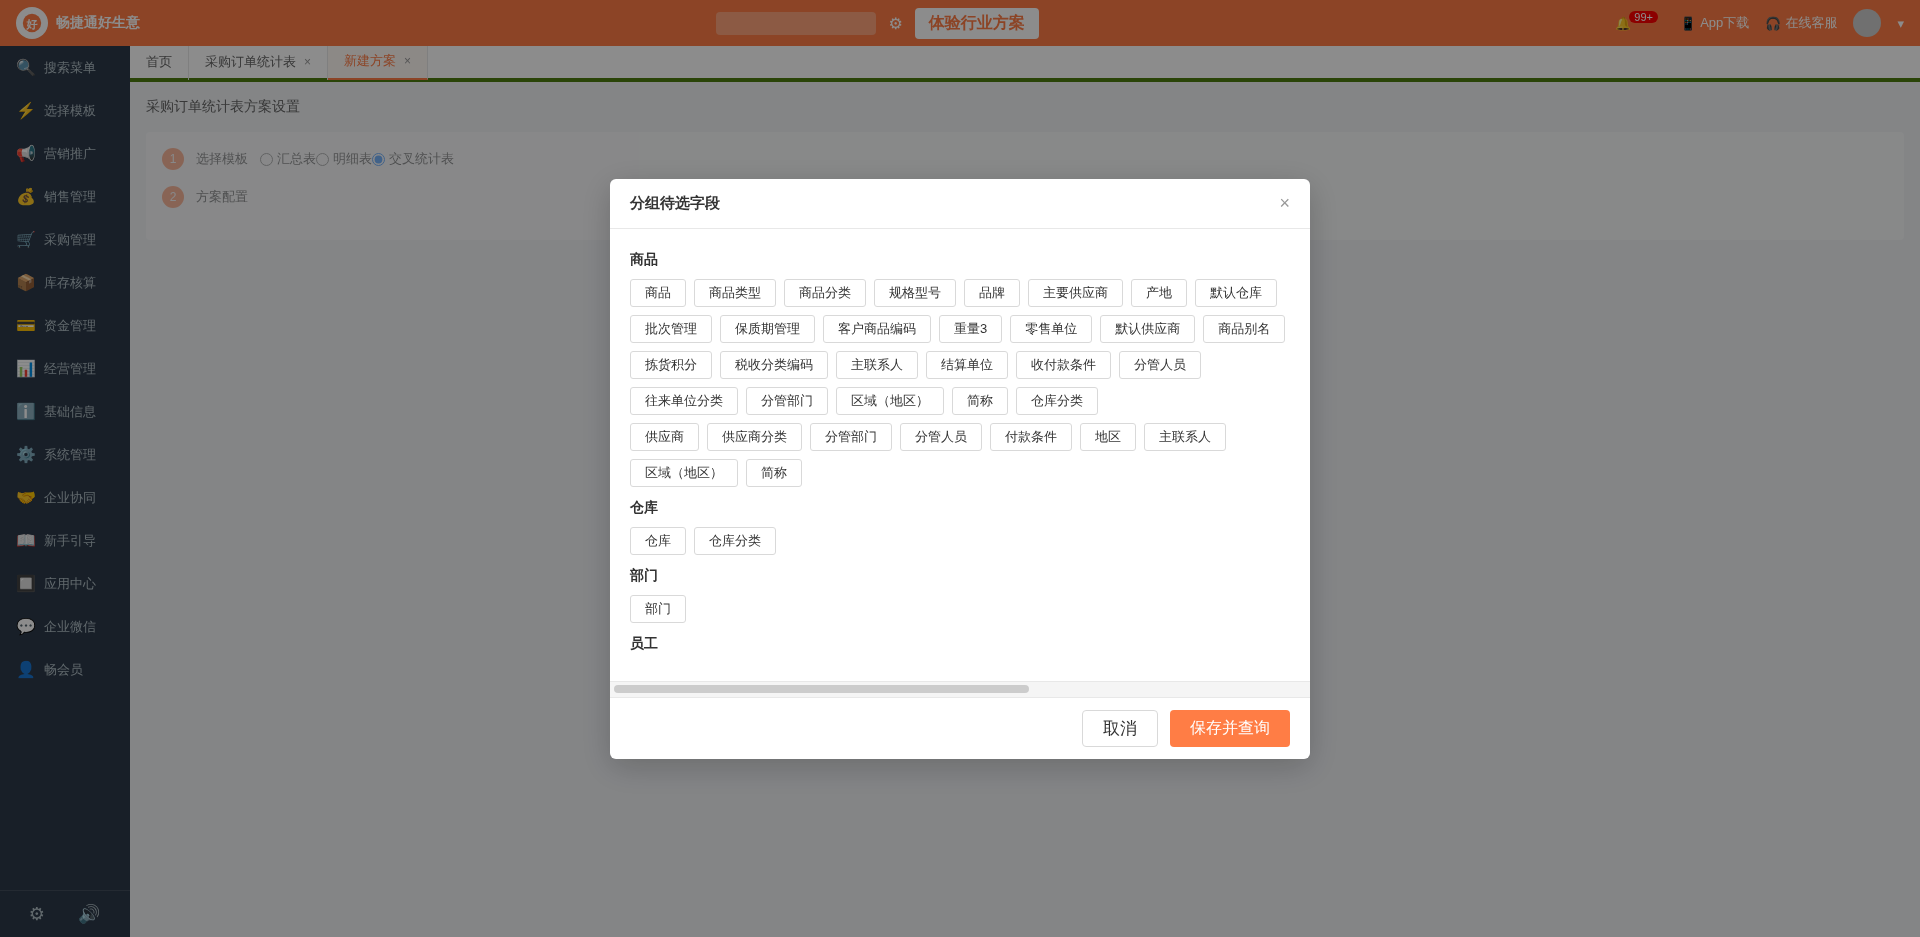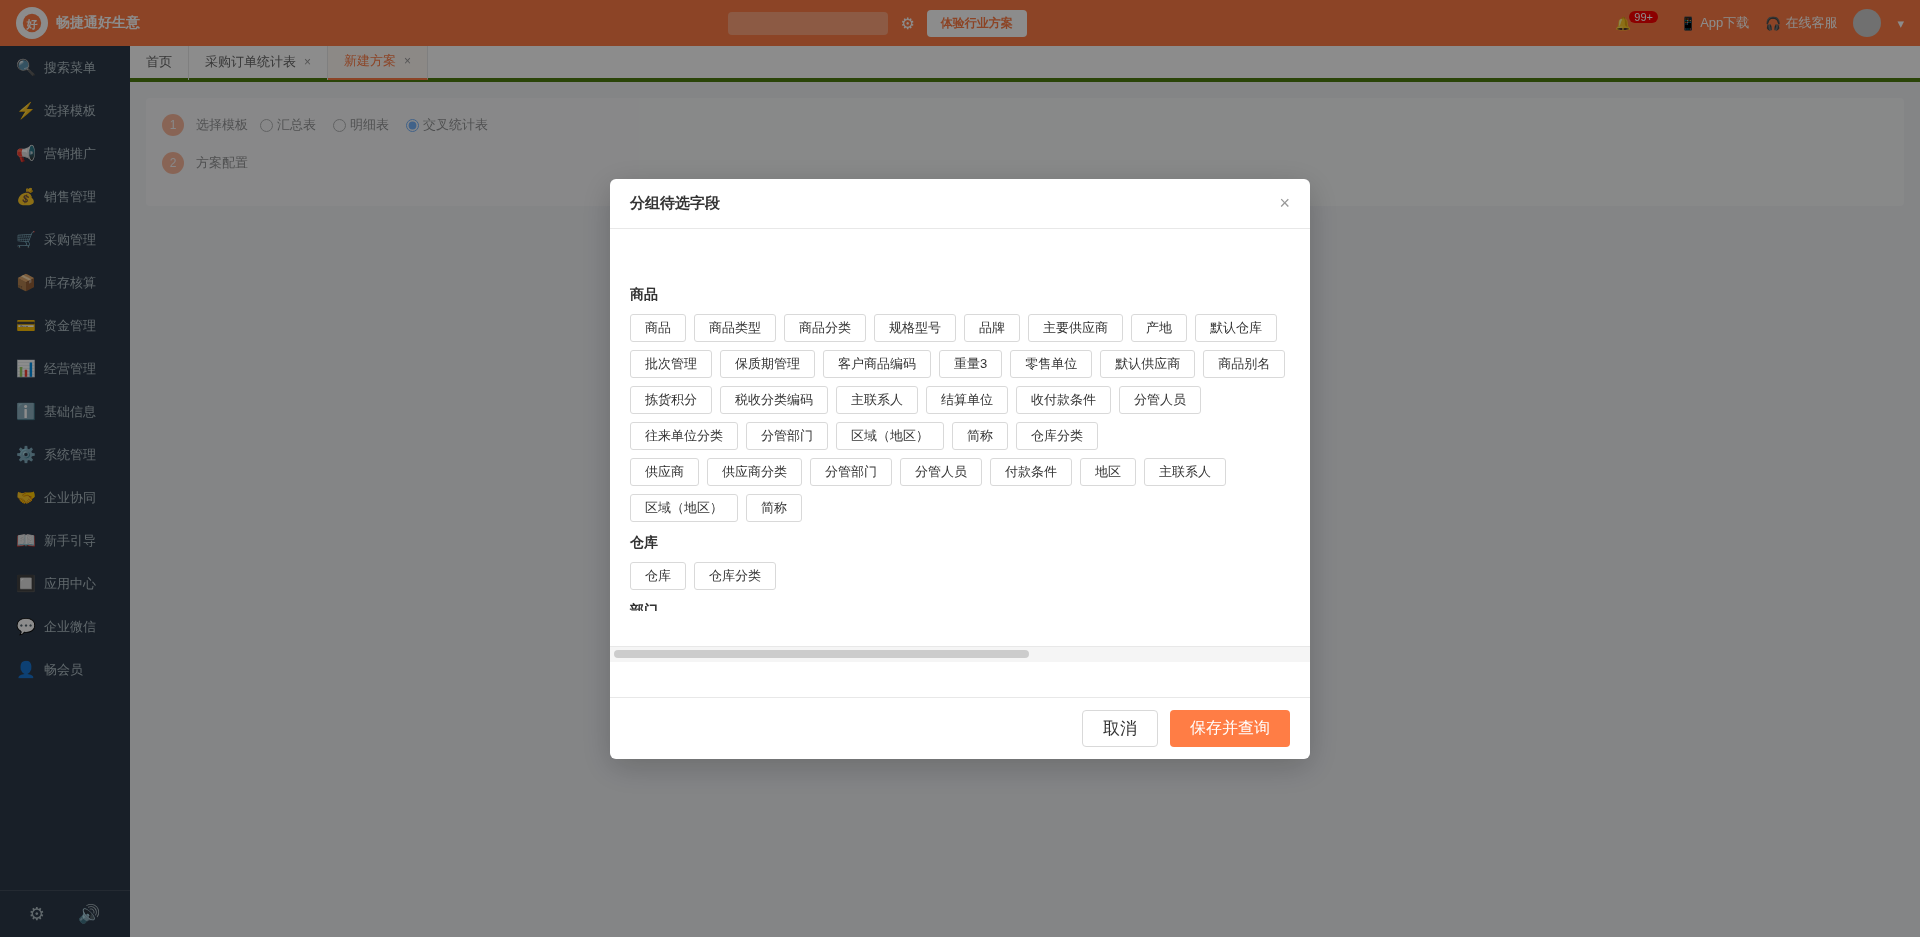--- a/index.html
+++ b/index.html
@@ -17,21 +17,21 @@
       top: 0; left: 0; right: 0;
       z-index: 100;
     }
     .logo-area { display: flex; align-items: center; gap: 8px; color: #fff; font-size: 14px; font-weight: bold; }
     .logo-icon { width: 32px; height: 32px; background: #fff; border-radius: 50%; display: flex; align-items: center; justify-content: center; }
     .logo-icon svg { width: 22px; height: 22px; }
     .header-center { display: flex; align-items: center; gap: 12px; }
     .header-search { background: rgba(255,255,255,0.3); border: none; border-radius: 4px; color: #fff; padding: 4px 12px; width: 160px; font-size: 13px; }
     .header-search::placeholder { color: rgba(255,255,255,0.7); }
     .gear-btn { color: #fff; cursor: pointer; font-size: 16px; }
-    .trial-btn { background: #fff; color: #ff7d45; border: none; border-radius: 4px; padding: 5px 14px; cursor: pointer; font-size: 12px; font-weight: bold; }
+    .trial-btn { background: #fff; color: #ff7d45; border: none; border-radius: 4px; padding: 5px 14px; cursor: pointer; font-size: 16px; font-weight: bold; }
     .header-right { display: flex; align-items: center; gap: 16px; color: #fff; font-size: 13px; }
     .header-right-item { display: flex; align-items: center; gap: 4px; cursor: pointer; }
     .notification-badge { background: #f00; color: #fff; border-radius: 10px; padding: 0 5px; font-size: 11px; position: relative; top: -6px; left: -6px; }
     .avatar { width: 28px; height: 28px; background: #ccc; border-radius: 50%; }
 
     
     .tab-bar {
       height: 36px;
       background: #fff;
       display: flex;
@@ -95,21 +95,21 @@
       background: #f0f2f5;
       overflow: auto;
       padding: 16px;
     }
     .page-title { font-size: 14px; color: #666; margin-bottom: 16px; }
 
     
     .bg-form { background: #fff; border-radius: 4px; padding: 16px; opacity: 0.5; }
     .step-row { display: flex; align-items: center; gap: 12px; margin-bottom: 16px; }
     .step-badge { background: #ff7d45; color: #fff; border-radius: 50%; width: 22px; height: 22px; display: flex; align-items: center; justify-content: center; font-size: 12px; }
-    .radio-group { display: flex; gap: 17px; align-items: flex-start; }
+    .radio-group { display: flex; gap: 0; align-items: flex-start; }
     .radio-item { display: flex; align-items: center; gap: 4px; font-size: 13px; }
 
     
     .overlay {
       position: fixed;
       top: 0; left: 0; right: 0; bottom: 0;
       background: rgba(0,0,0,0.45);
       z-index: 200;
       display: flex;
       align-items: center;
@@ -118,21 +118,20 @@
 
     
     .modal {
       background: #fff;
       border-radius: 6px;
       width: 700px;
       max-height: 580px;
       display: flex;
       flex-direction: column;
       box-shadow: 0 8px 32px rgba(0,0,0,0.2);
-      gap: 35px;
     }
     .modal-header {
       display: flex;
       align-items: center;
       justify-content: space-between;
       padding: 14px 20px;
       border-bottom: 1px solid #e8e8e8;
       flex-shrink: 0;
     }
     .modal-title { font-size: 15px; font-weight: bold; color: #333; }
@@ -283,20 +282,21 @@
     <span>采购订单统计表</span>
     <span class="tab-close">×</span>
   </div>
   <div class="tab-item active">
     <span>新建方案</span>
     <span class="tab-close">×</span>
   </div>
 </div>
 
 <div class="main-content">
+  <div class="page-title">采购订单统计表方案设置</div>
   <div class="bg-form">
     <div class="step-row">
       <div class="step-badge">1</div>
       <span>选择模板</span>
       <div class="radio-group">
         <div class="radio-item">
           <input type="radio" name="template" style=""> 
             <span>汇总表</span>
         </div>
         <div class="radio-item">

